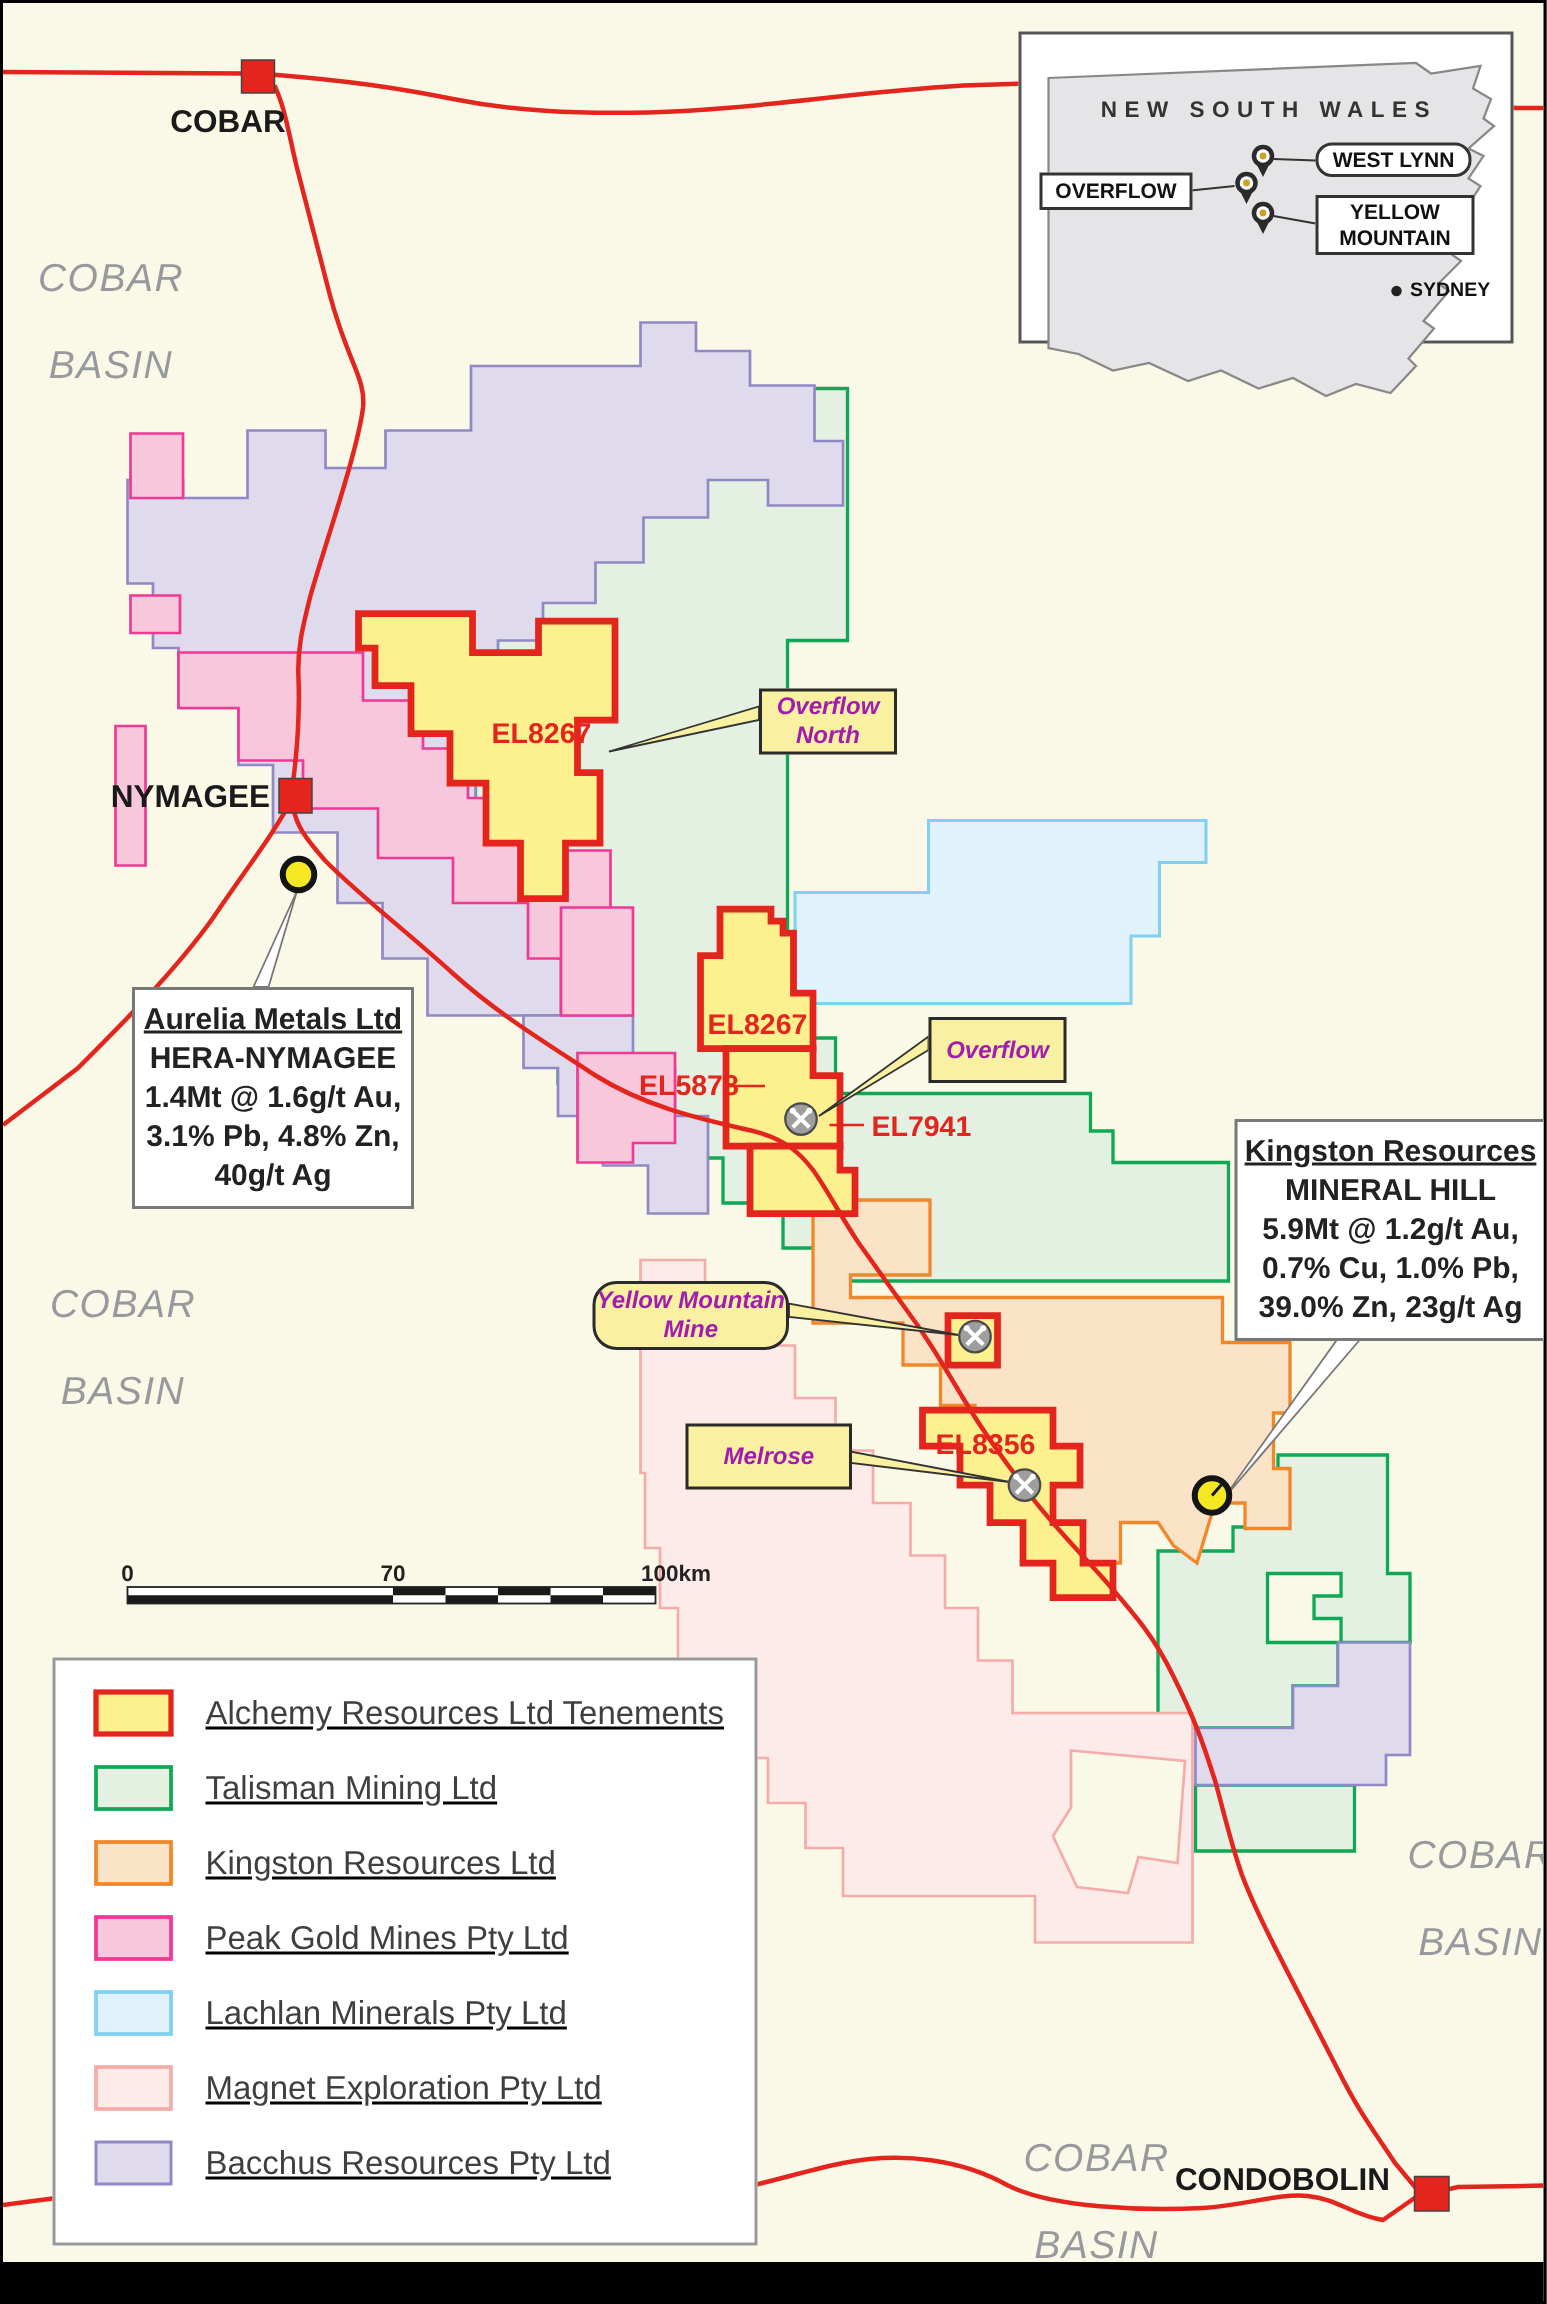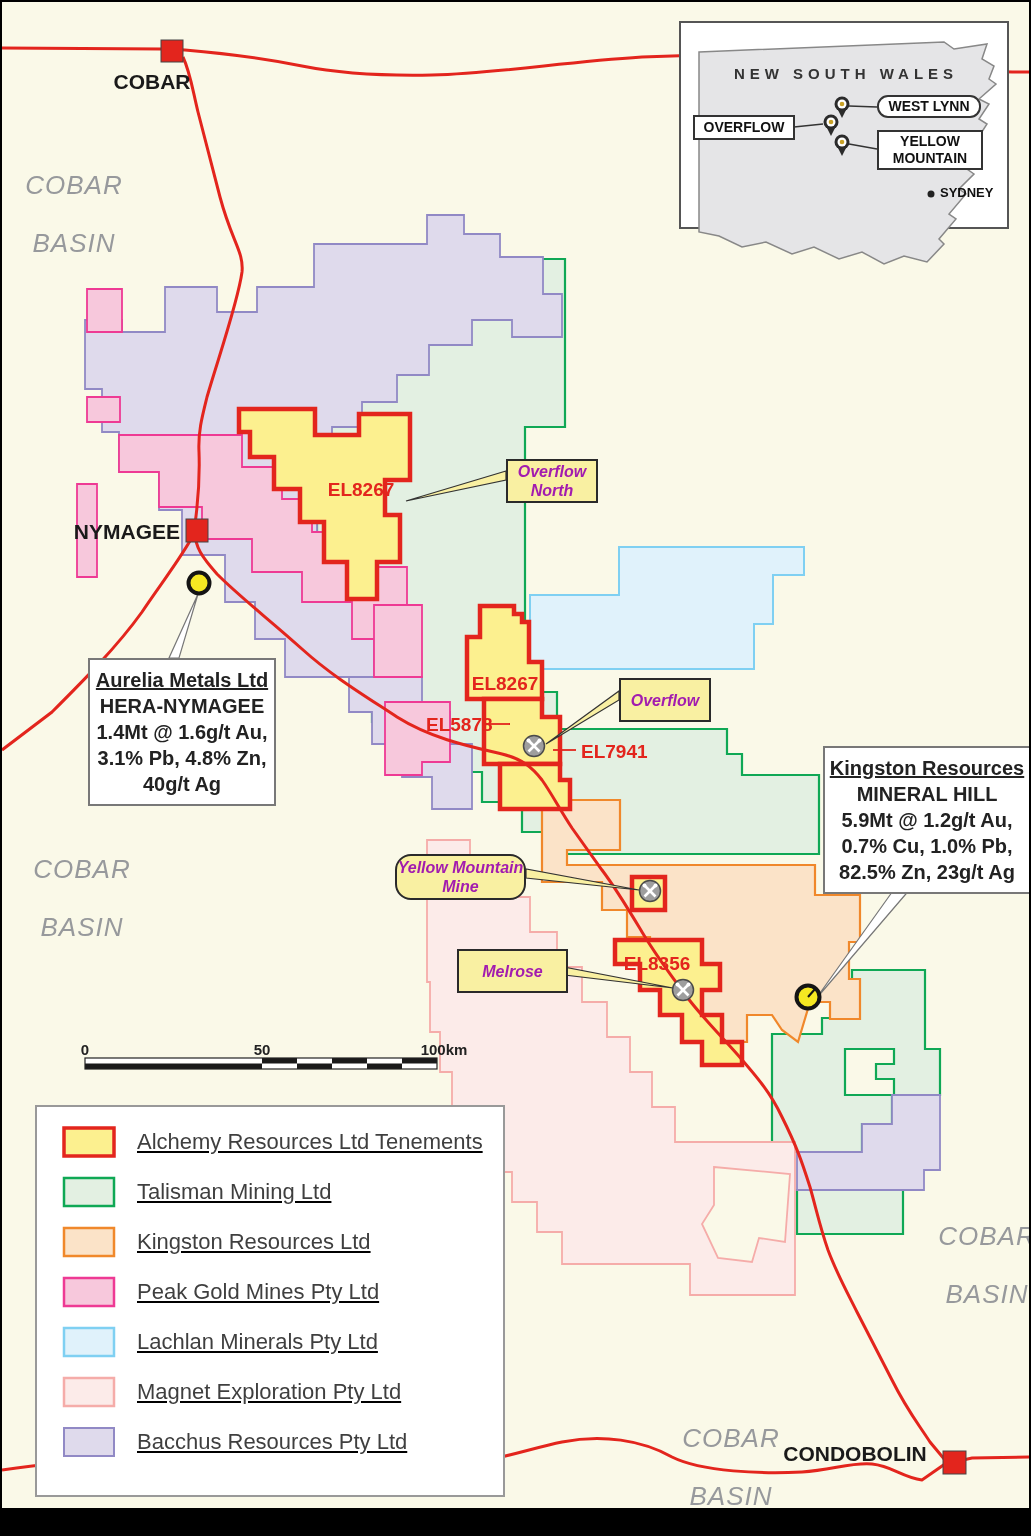--- a/index.html
+++ b/index.html
@@ -199,26 +199,26 @@
     <div>HERA-NYMAGEE</div>
     <div>1.4Mt @ 1.6g/t Au,</div>
     <div>3.1% Pb, 4.8% Zn,</div>
     <div>40g/t Ag</div>
   </div>
   <div class="infobox" style="left:821px;top:744px;width:208px;">
     <div class="company">Kingston Resources</div>
     <div>MINERAL HILL</div>
     <div>5.9Mt @ 1.2g/t Au,</div>
     <div>0.7% Cu, 1.0% Pb,</div>
-    <div>82.5% Zn, 23g/t Ag</div>
+    <div>39.0% Zn, 23g/t Ag</div>
   </div>
 
   <div class="t scalelab" style="left:76px;top:1039px;width:14px;">0</div>
-  <div class="t scalelab" style="left:246px;top:1039px;width:28px;">50</div>
-  <div class="t scalelab" style="left:412px;top:1039px;width:60px;">100km</div>
+  <div class="t scalelab" style="left:246px;top:1039px;width:28px;">70</div>
+  <div class="t scalelab" style="left:412px;top:1039px;width:60px;text-align:right;">100km</div>
 
   <div id="legend">
     <div class="legend-row">
       <svg width="56" height="34">
           <rect x="3" y="3" width="50" height="28" stroke-width="3.5" fill="#FCF08F" stroke="#E3251D"></rect>
         </svg>
       <span>Alchemy Resources Ltd Tenements</span>
     </div>
     <div class="legend-row">
       <svg width="56" height="34">

